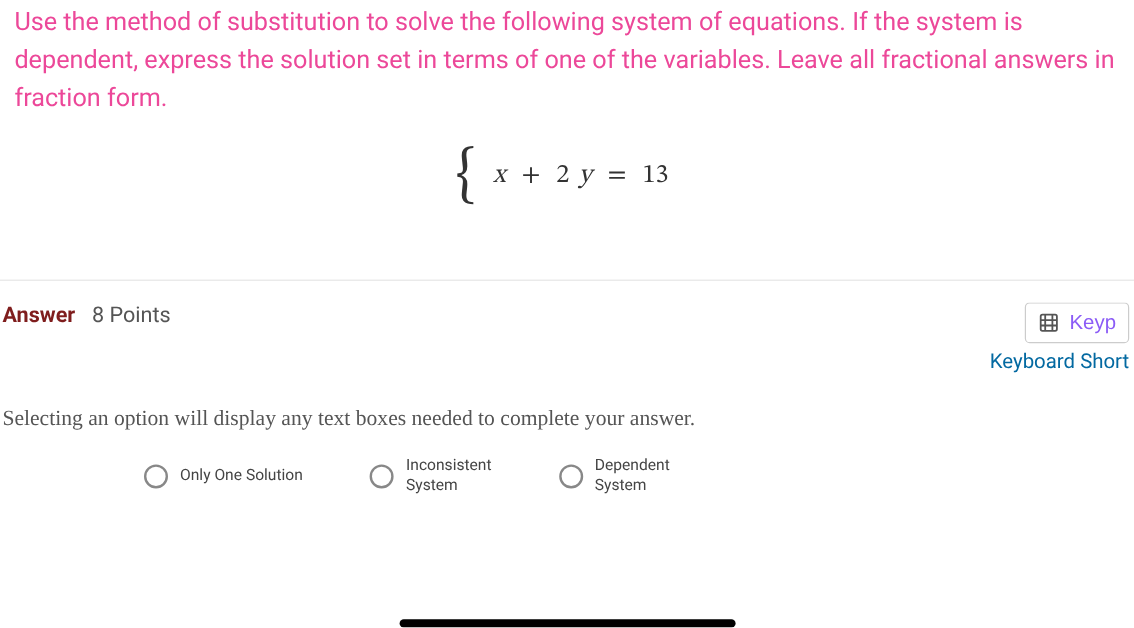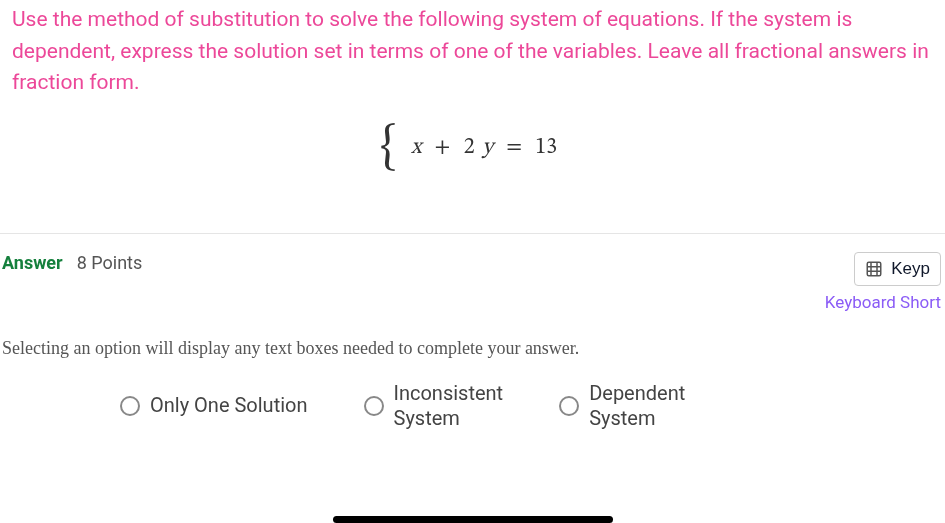--- a/index.html
+++ b/index.html
@@ -53,56 +53,56 @@
     margin: 0;
   }
   .answer-left {
     display: flex;
     align-items: baseline;
     gap: 14px;
     font-size: 18px;
     color: #555;
     padding-left: 2px;
   }
-  .answer-left strong { color: #15803d; font-weight: 700; }
+  .answer-left strong { color: #7f1d1d; font-weight: 700; }
   .answer-right {
     text-align: right;
     padding-right: 4px;
     overflow: hidden;
   }
   .keyp-btn {
     display: inline-flex;
     align-items: center;
     gap: 8px;
     border: 1px solid #ccc;
     border-radius: 4px;
     padding: 6px 10px;
     font-size: 17px;
-    color: #0f172a;
+    color: #8b5cf6;
     background: #fff;
     cursor: pointer;
   }
   .kb-shortcut {
-    color: #8b5cf6;
+    color: #0369a1;
     font-size: 17px;
     margin-top: 6px;
     white-space: nowrap;
   }
   .hint {
     font-size: 18px;
     color: #555;
     padding: 18px 0 22px 2px;
     font-family: Liberation Serif, serif;
   }
   .options {
     display: flex;
     gap: 56px;
     align-items: center;
     padding-left: 120px;
-    font-size: 20px;
+    font-size: 13px;
     color: #444;
   }
   .opt {
     display: flex;
     align-items: center;
     gap: 10px;
     cursor: pointer;
   }
   .radio {
     width: 20px;

